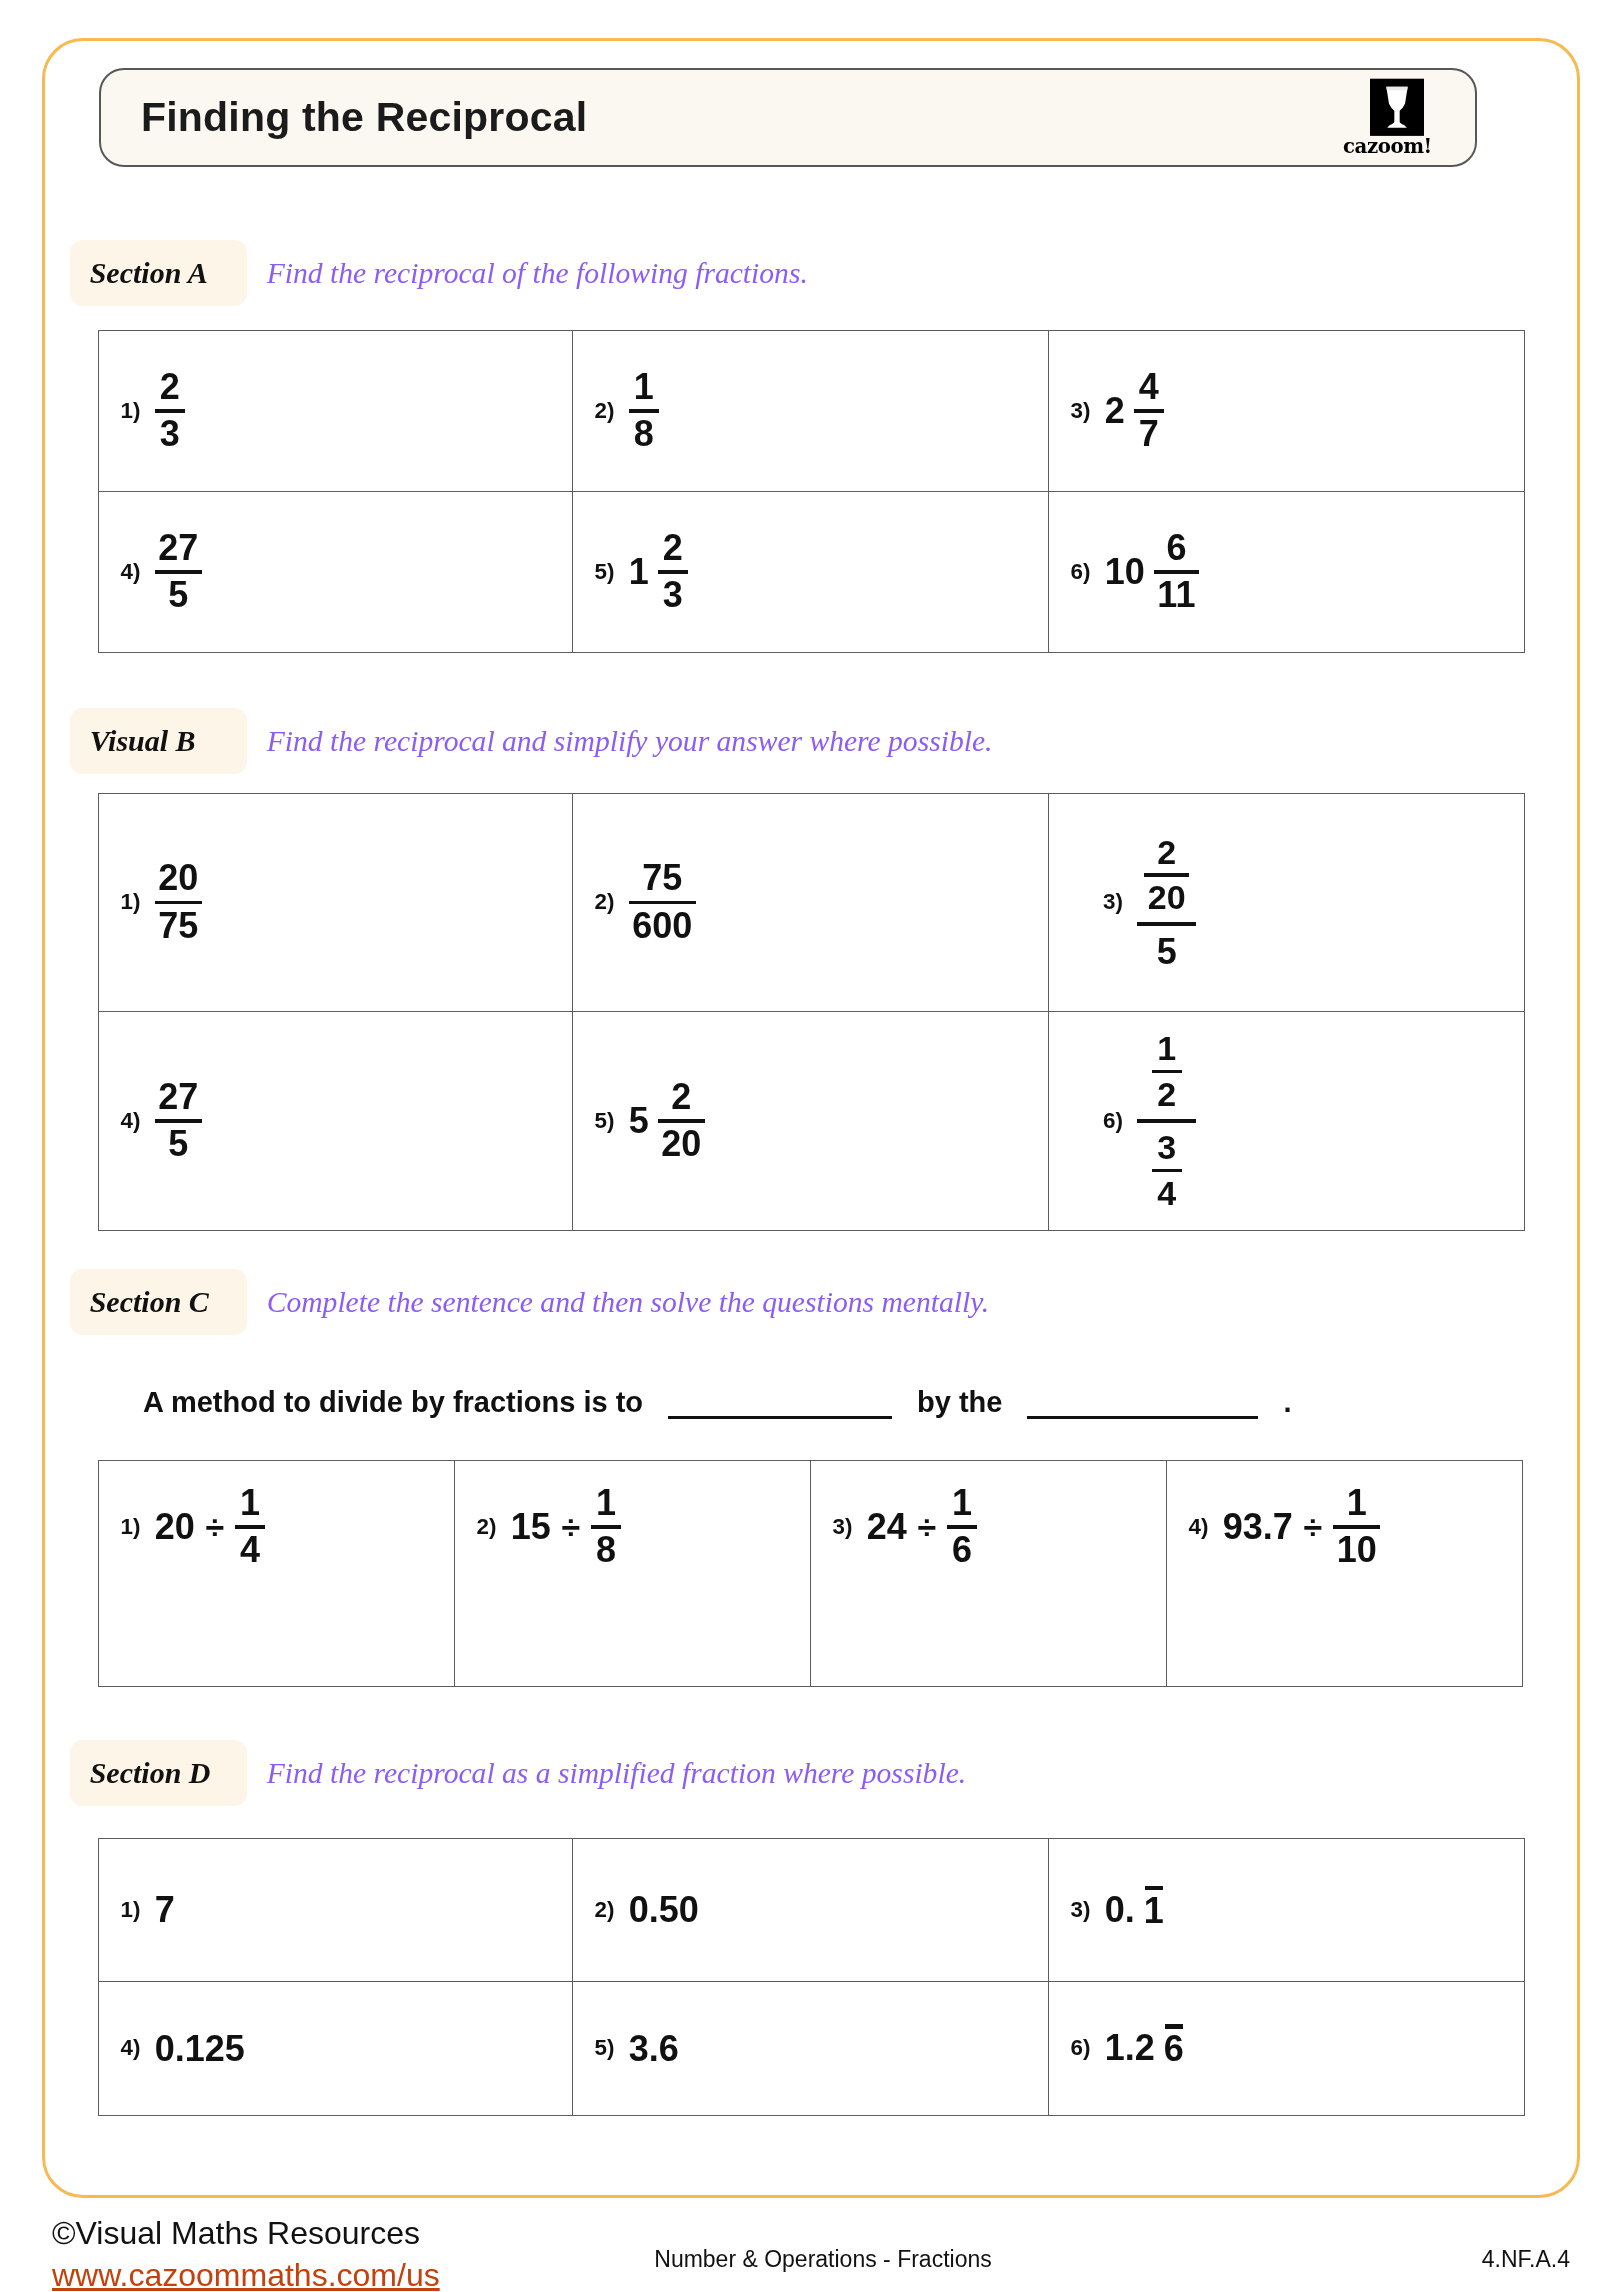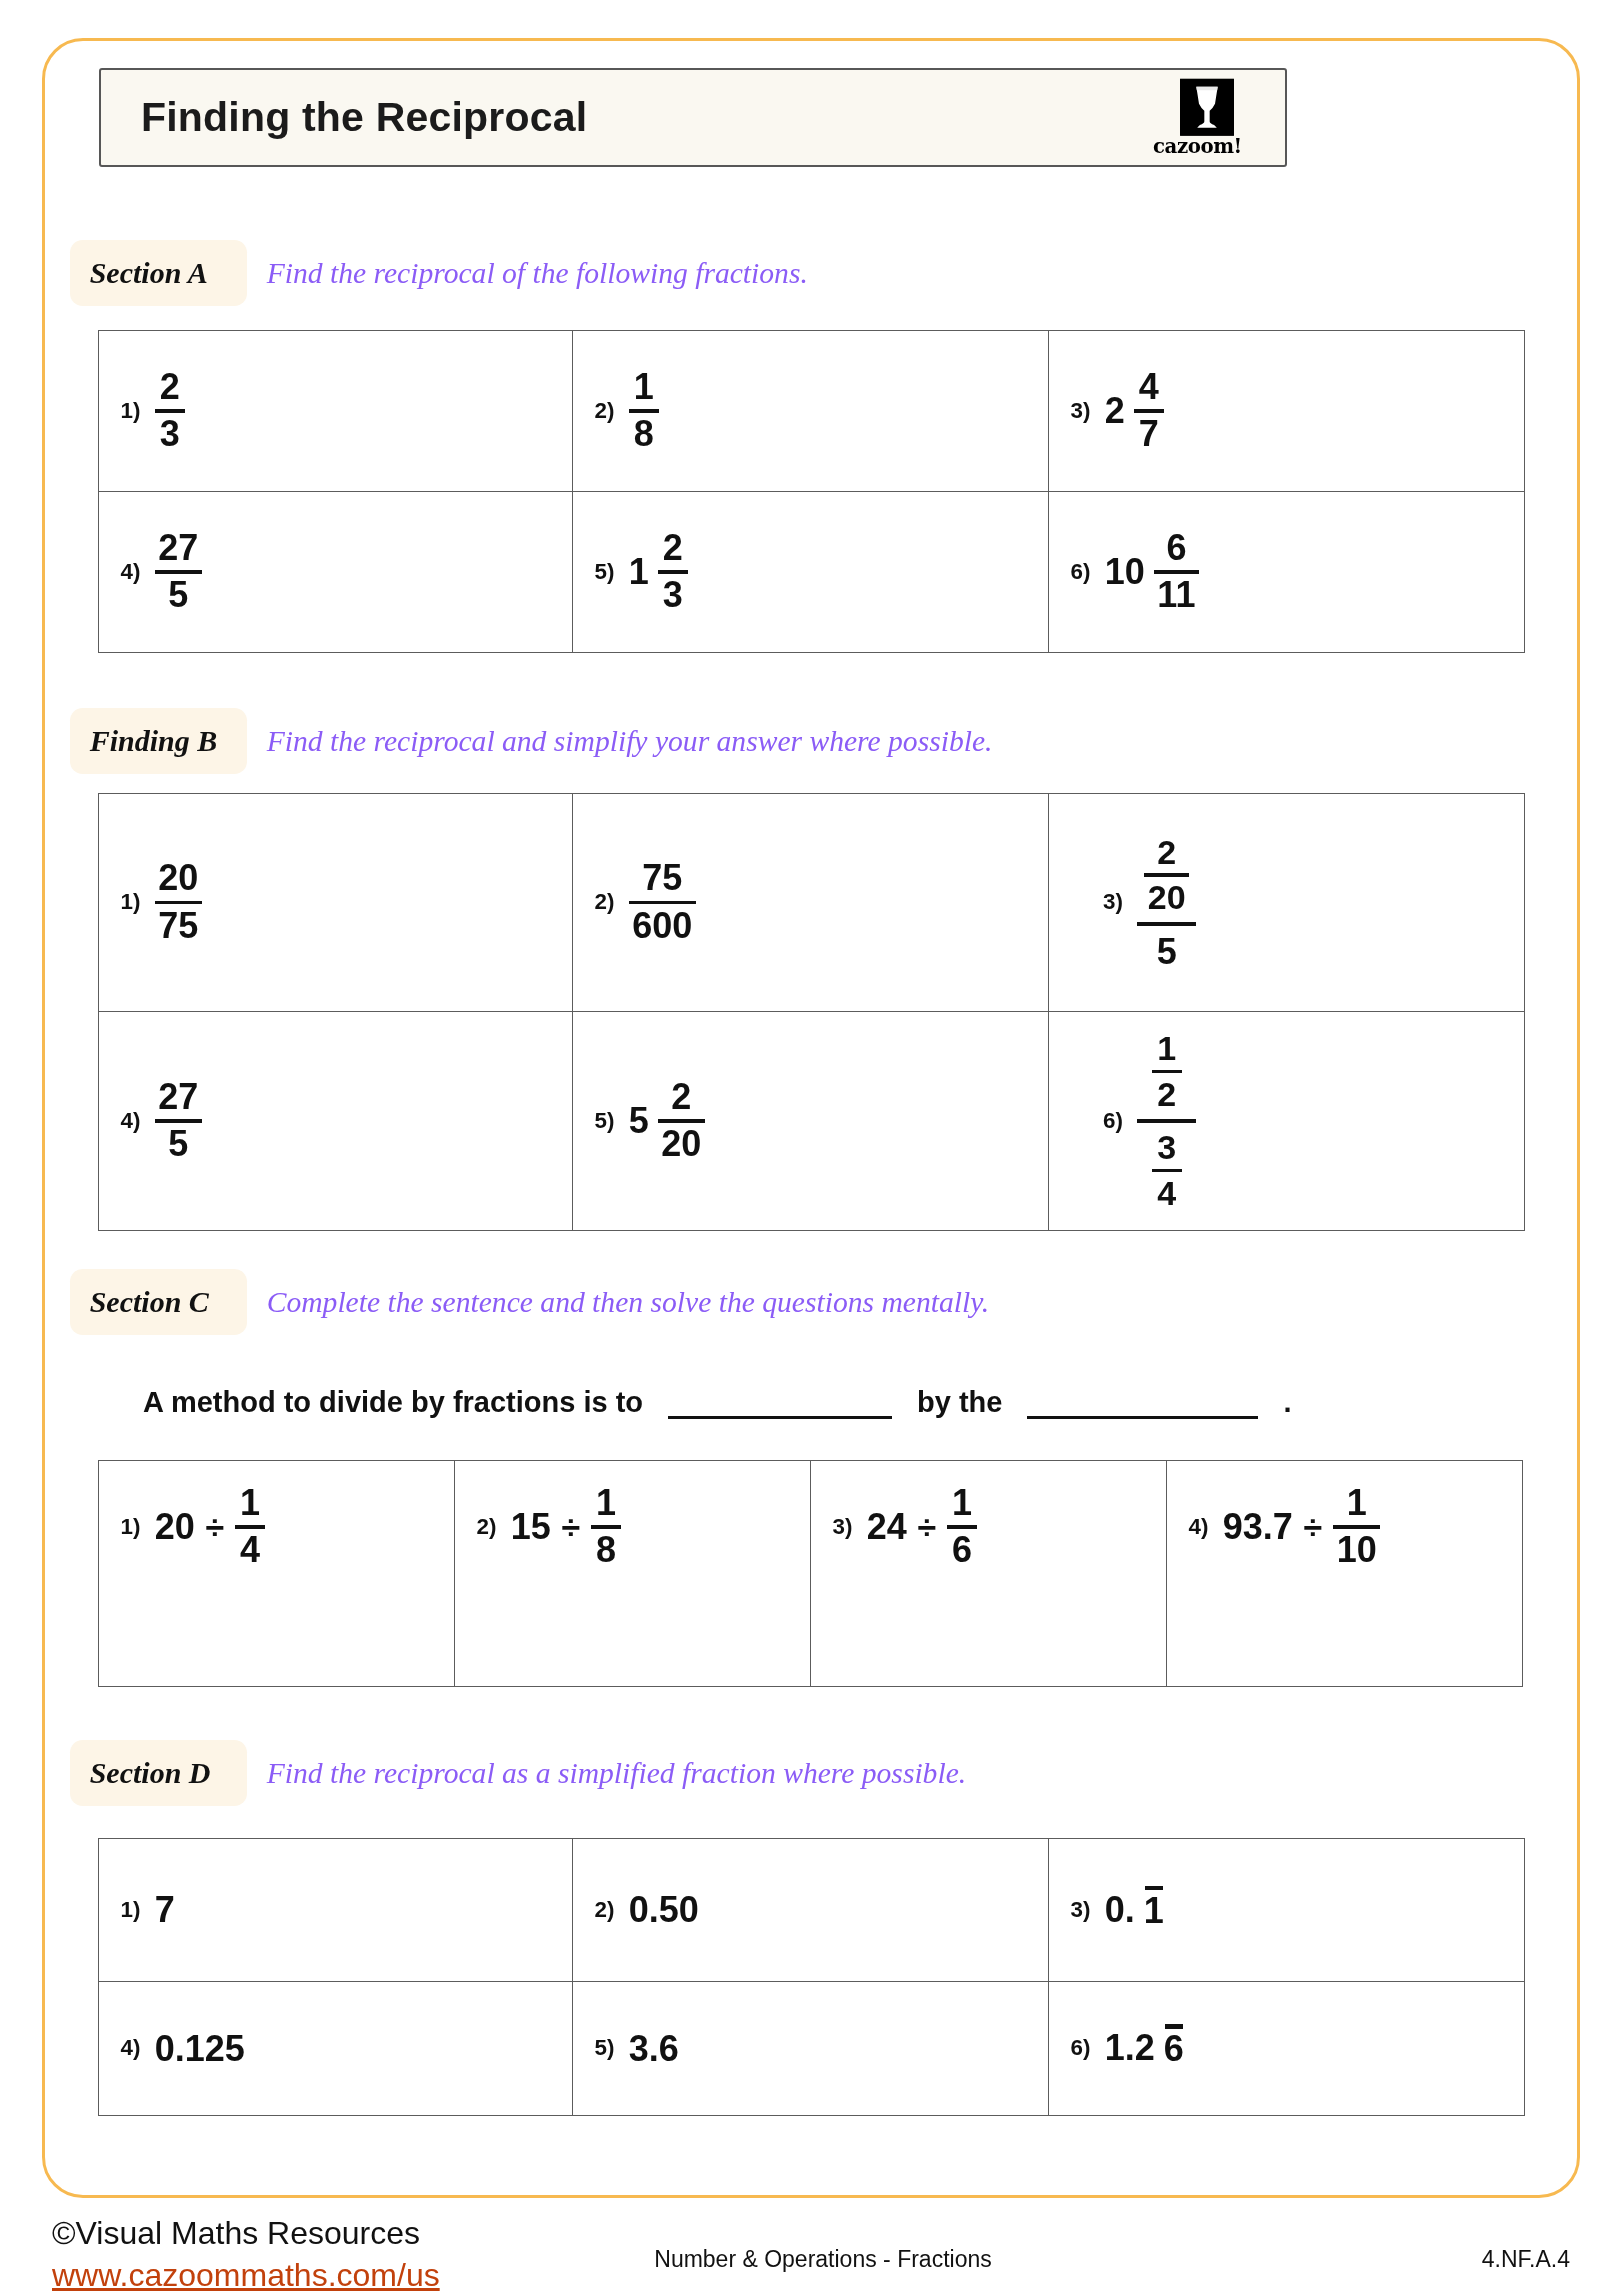--- a/index.html
+++ b/index.html
@@ -35,25 +35,25 @@
     left: 0; top: 0;
     width: 1622px;
     height: 2293px;
   }
 
   
   .title-box {
     position: absolute;
     left: 99px;
     top: 68px;
-    width: 1188px;
+    width: 1378px;
     height: 99px;
     background: #faf8f1;
     border: 2.7px solid #575757;
-    border-radius: 3px;
+    border-radius: 25px;
   }
   .title-text {
     position: absolute;
     left: 40px;
     top: 50%;
     transform: translateY(-52%);
     font-size: 41px;
     font-weight: bold;
     letter-spacing: 0.2px;
     color: #1b1b1b;
@@ -396,21 +396,21 @@
             </span>
           </span>
         </div>
       </td>
     </tr>
   </tbody>
     </table>
 
   <div class="section-head" style="top:708px;">
     <div class="section-chip">
-      <span class="section-chip-label">Finding B</span>
+      <span class="section-chip-label">Visual B</span>
     </div>
     <span class="section-desc">Find the reciprocal and simplify your answer where possible.</span>
   </div>
 
   <table class="qtable" style="left:98px; top:793px; width:1425px;">
     <colgroup>
         <col style="width:474px">
         <col style="width:476px">
         <col style="width:476px">
       </colgroup>

